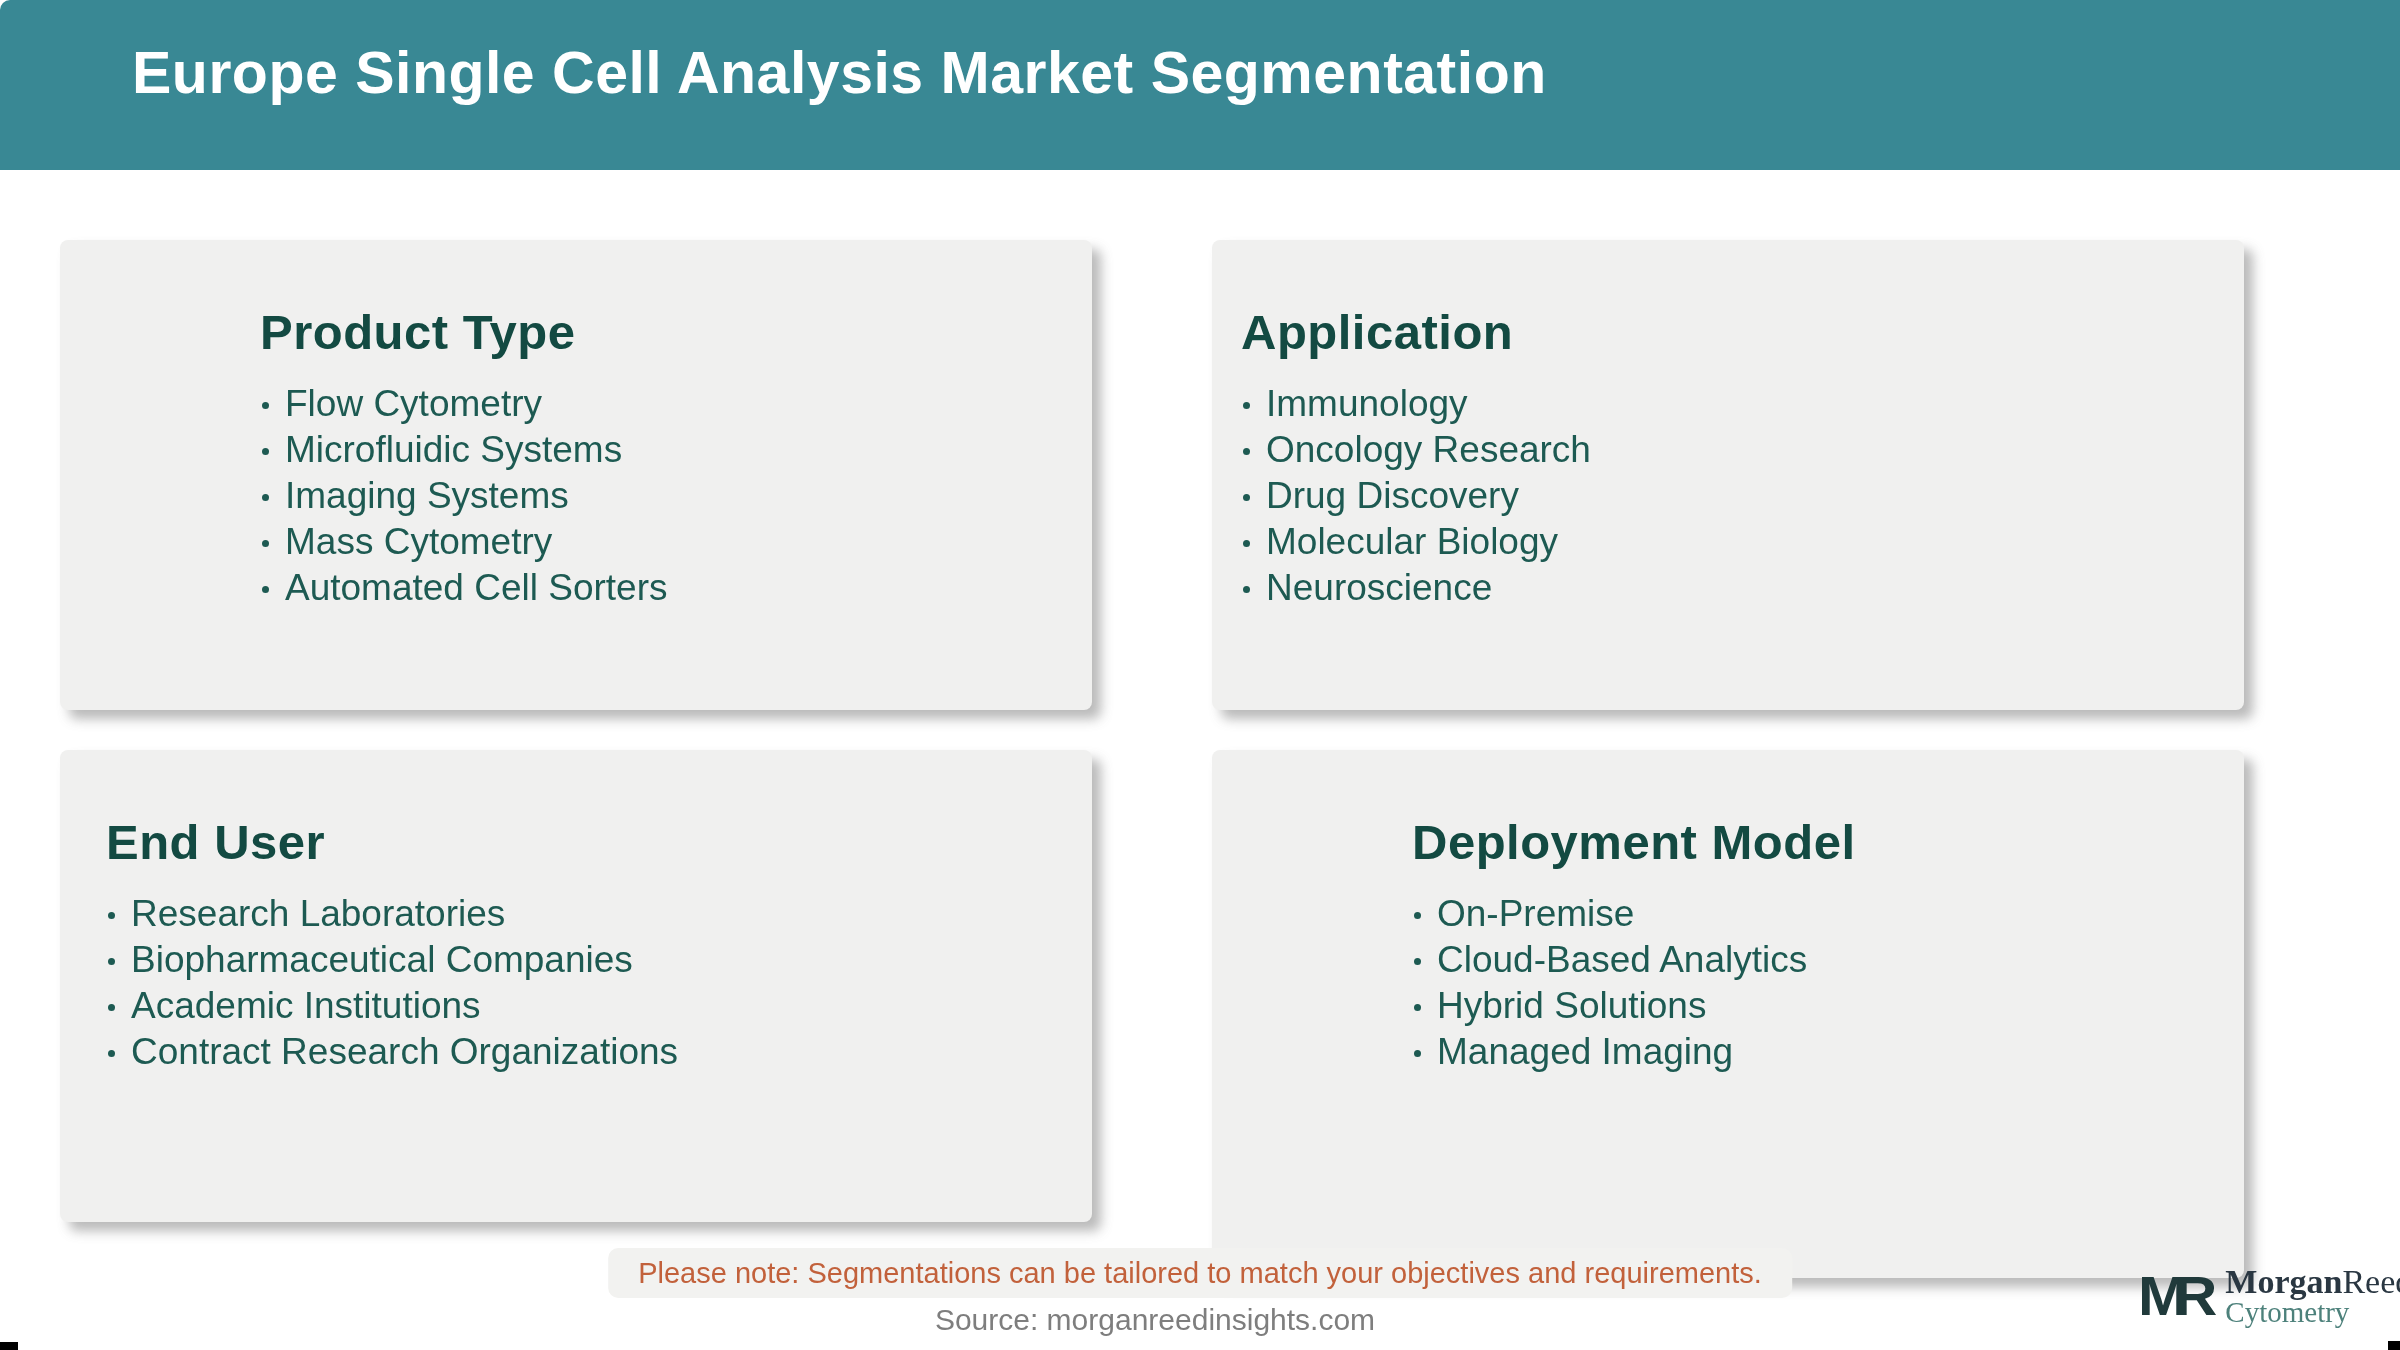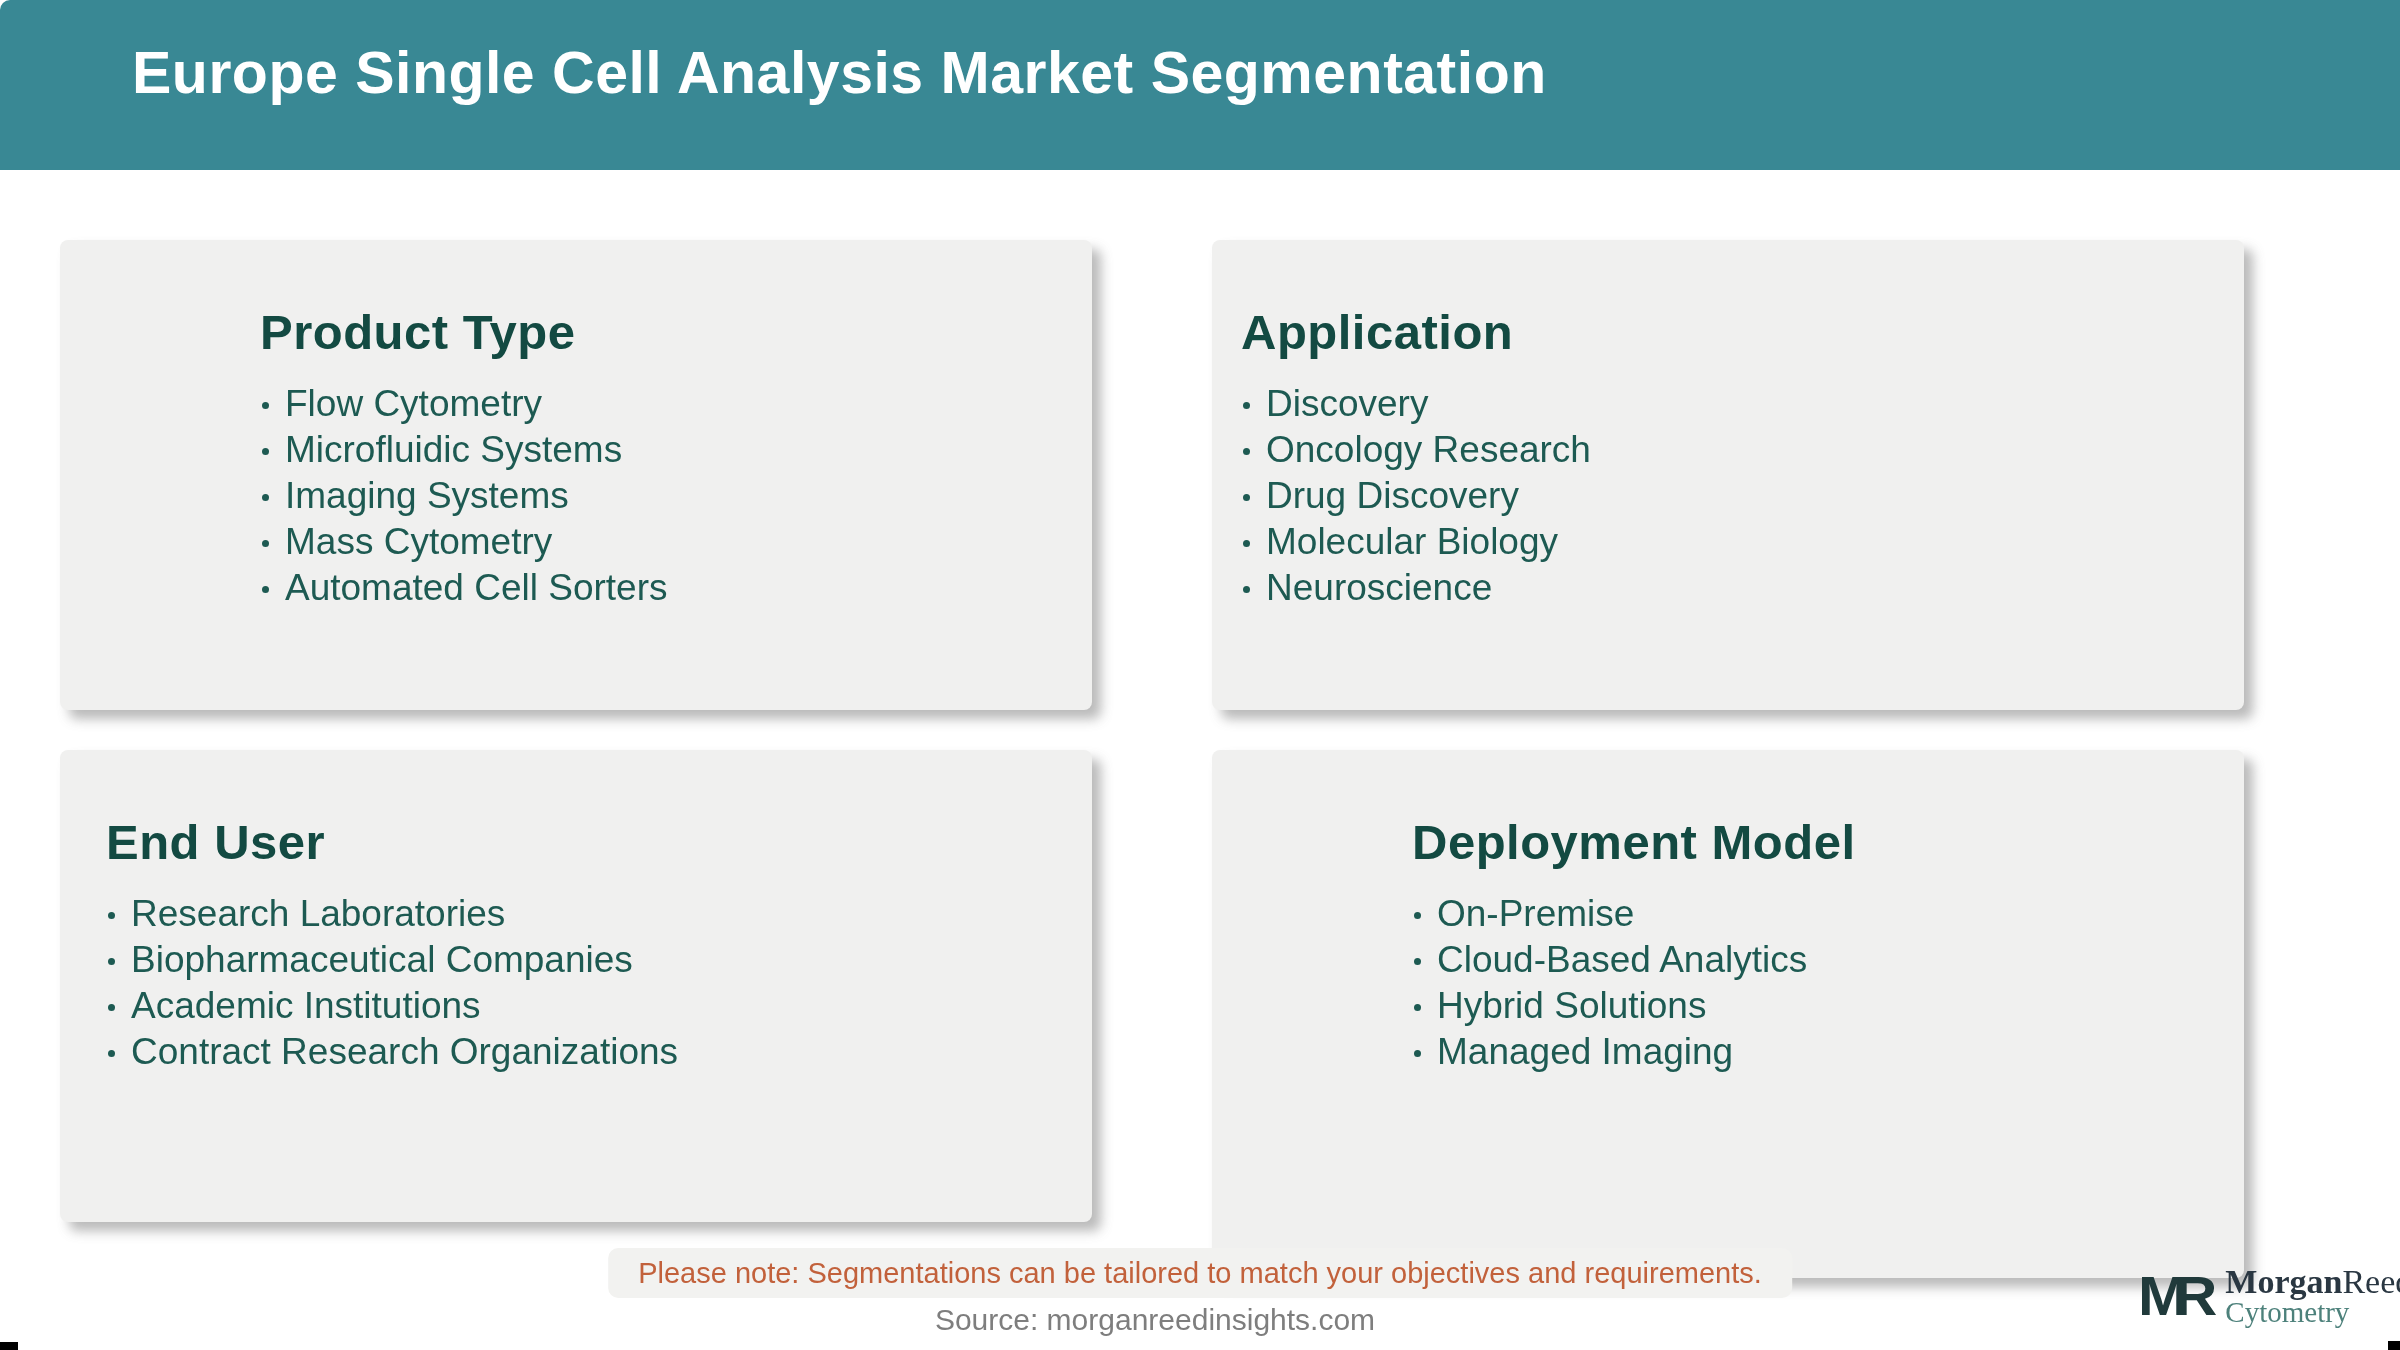--- a/index.html
+++ b/index.html
@@ -150,21 +150,21 @@
           <span>Automated Cell Sorters</span>
         </li>
     </ul>
   </section>
 
   <section class="card" style="left:1212px;top:240px;width:1032px;height:470px;padding-left:29px;">
     <h2>Application</h2>
     <ul>
       <li>
           <span class="dot"></span>
-          <span>Discovery</span>
+          <span>Immunology</span>
         </li>
       <li>
           <span class="dot"></span>
           <span>Oncology Research</span>
         </li>
       <li>
           <span class="dot"></span>
           <span>Drug Discovery</span>
         </li>
       <li>

